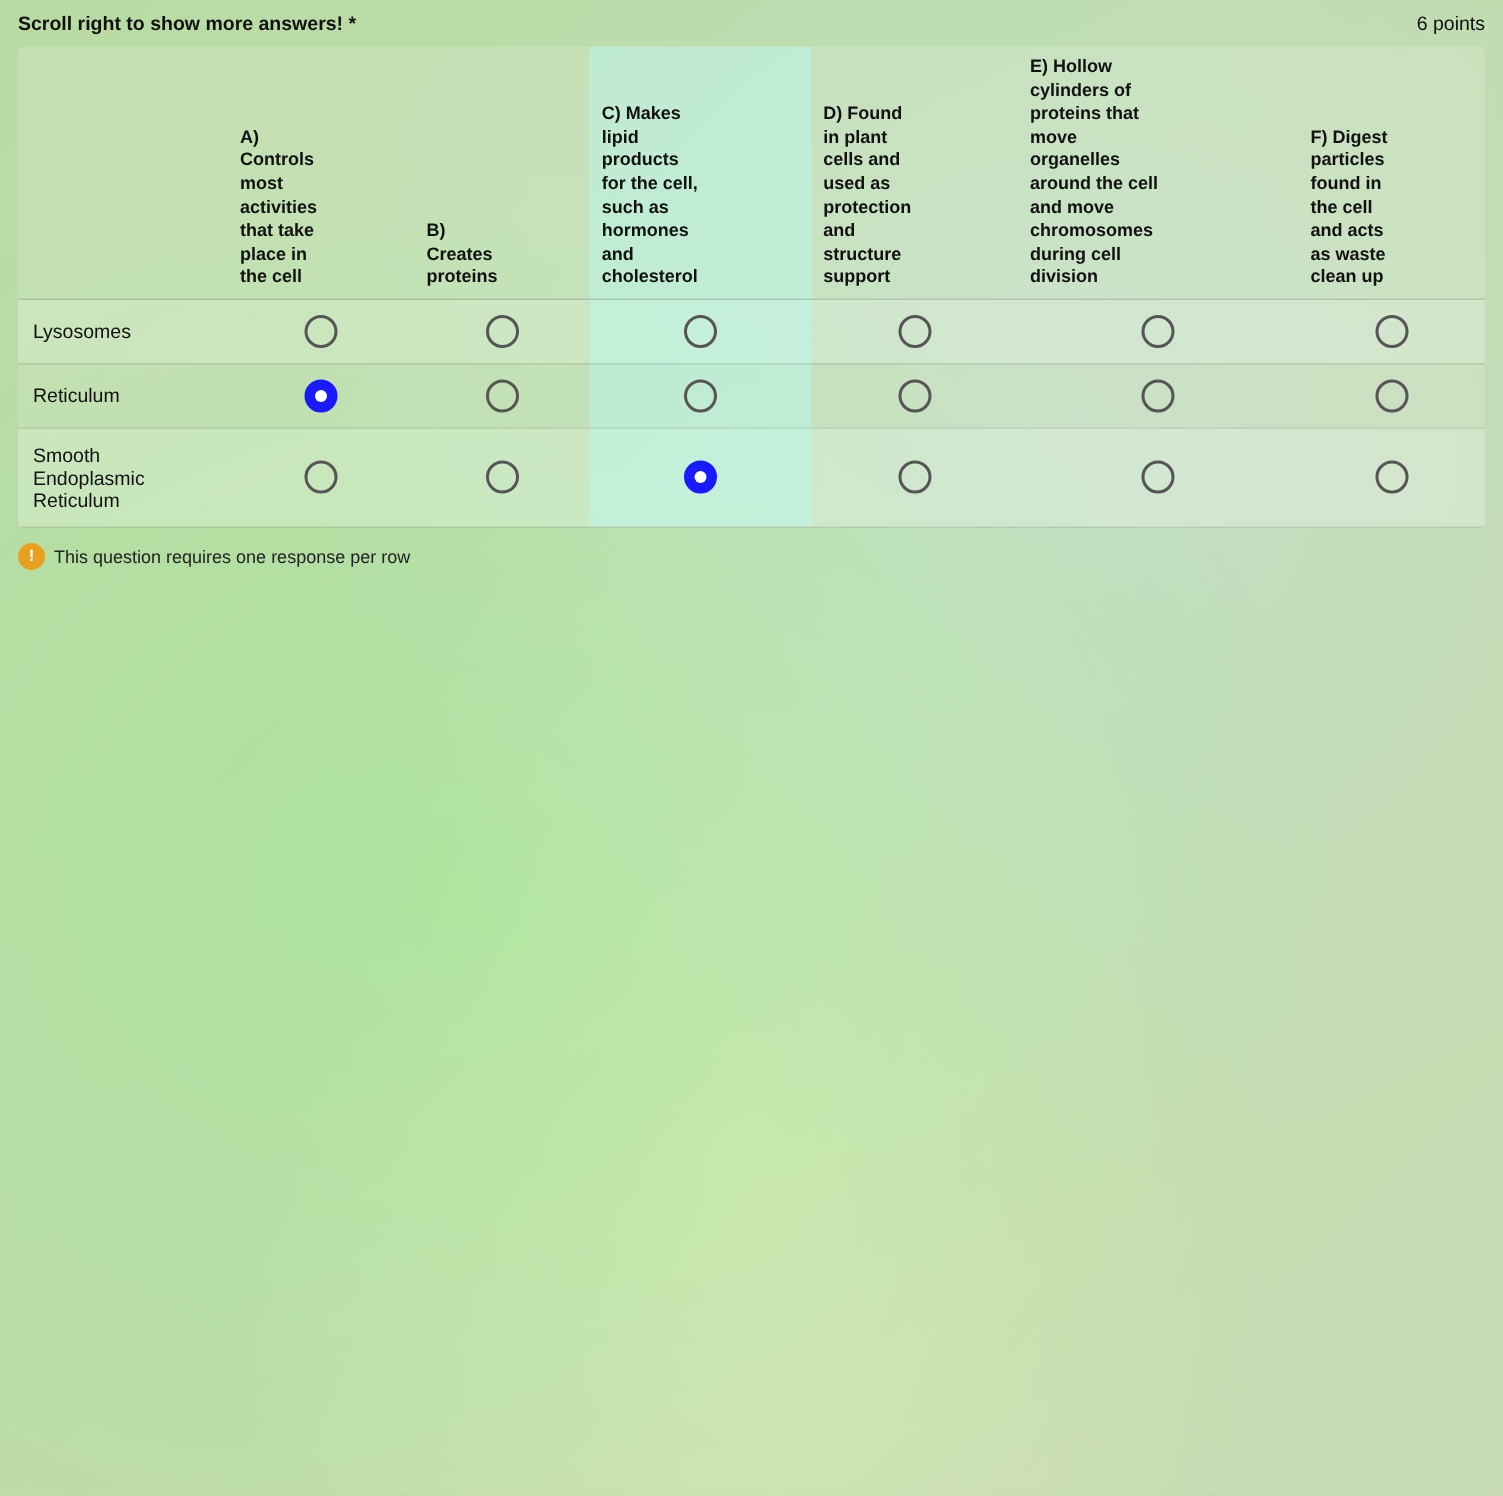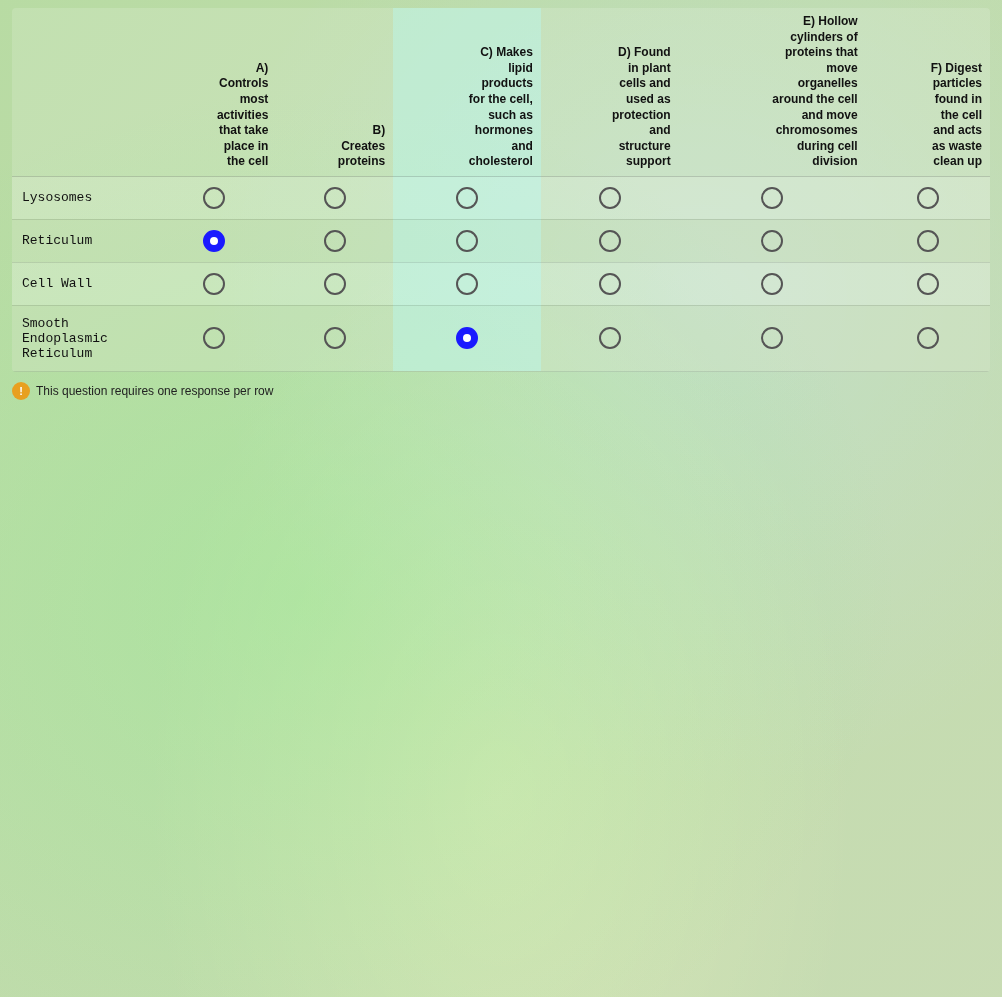--- a/index.html
+++ b/index.html
@@ -58,21 +58,21 @@
     table {
       width: 100%;
       border-collapse: collapse;
     }
 
     thead tr th {
       padding: 6px 8px;
       font-size: 12px;
       font-weight: 600;
       color: #111;
-      text-align: right;
+      text-align: left;
       vertical-align: bottom;
       line-height: 1.3;
       border-bottom: 1px solid rgba(0,0,0,0.15);
     }
 
     thead tr th:first-child {
       text-align: left;
       width: 140px;
     }
 
@@ -85,21 +85,20 @@
     }
 
     tbody tr:nth-child(even) {
       background: rgba(200,220,180,0.2);
     }
 
     tbody tr td {
       padding: 10px 8px;
       text-align: center;
       vertical-align: middle;
-      font-family: Liberation Mono, monospace;
     }
 
     tbody tr td:first-child {
       text-align: left;
       font-size: 13px;
       font-weight: 500;
       color: #111;
       padding-left: 10px;
     }
 
@@ -162,20 +161,24 @@
       justify-content: center;
       flex-shrink: 0;
     }
   </style>
 </head>
 <body>
 
 <div class="background-overlay"></div>
 
 <div class="container">
+  <div class="header-row">
+    <span class="scroll-notice">Scroll right to show more answers! *</span>
+    <span class="points-label">6 points</span>
+  </div>
 
   <div class="grid-wrapper">
     <table>
       <thead>
         <tr id="col-headers">
 
         <th></th>
             <th>A)<br>Controls<br>most<br>activities<br>that take<br>place in<br>the cell</th>
             <th>B)<br>Creates<br>proteins</th>
             <th class="col-c">C) Makes<br>lipid<br>products<br>for the cell,<br>such as<br>hormones<br>and<br>cholesterol</th>
@@ -246,53 +249,20 @@
                 <div class="radio-btn"></div>
               </div>
             </td>
             <td>
               <div class="radio-cell">
                 <div class="radio-btn"></div>
               </div>
             </td>
           </tr>
           <tr>
-            <td>Cell Wall</td>
-            <td>
-              <div class="radio-cell">
-                <div class="radio-btn"></div>
-              </div>
-            </td>
-            <td>
-              <div class="radio-cell">
-                <div class="radio-btn"></div>
-              </div>
-            </td>
-            <td class="col-c">
-              <div class="radio-cell">
-                <div class="radio-btn"></div>
-              </div>
-            </td>
-            <td>
-              <div class="radio-cell">
-                <div class="radio-btn"></div>
-              </div>
-            </td>
-            <td>
-              <div class="radio-cell">
-                <div class="radio-btn"></div>
-              </div>
-            </td>
-            <td>
-              <div class="radio-cell">
-                <div class="radio-btn"></div>
-              </div>
-            </td>
-          </tr>
-          <tr>
             <td>Smooth<br>Endoplasmic<br>Reticulum</td>
             <td>
               <div class="radio-cell">
                 <div class="radio-btn"></div>
               </div>
             </td>
             <td>
               <div class="radio-cell">
                 <div class="radio-btn"></div>
               </div>

